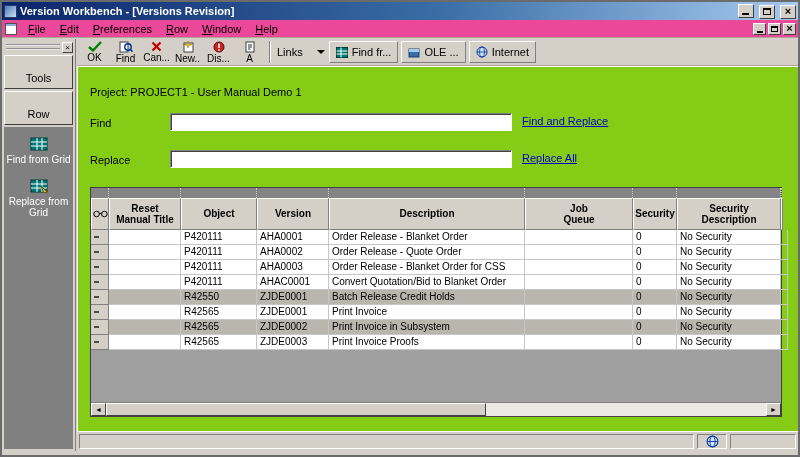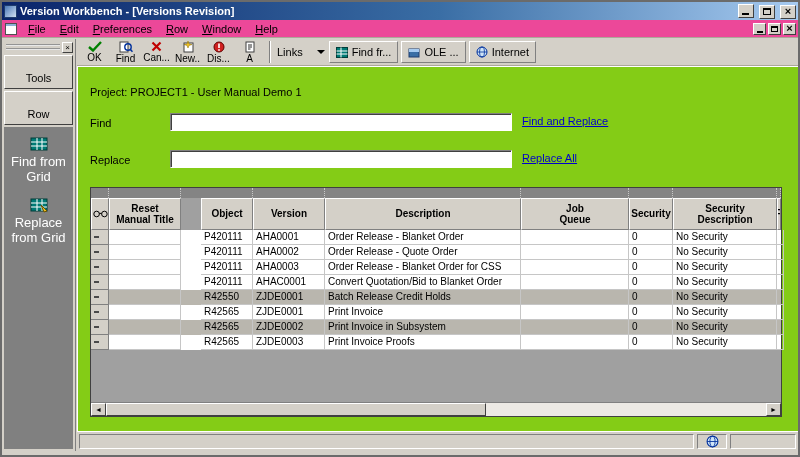--- a/index.html
+++ b/index.html
@@ -43,21 +43,21 @@
              display:flex; flex-direction:column; }
   .palette-head { height:12px; display:flex; align-items:center; margin-bottom:1px; }
   .grip { flex:1; height:6px; border-top:2px groove #e8e8e8; border-bottom:2px groove #e8e8e8; margin:0 2px; }
   .palette-close { width:11px; height:11px; background:#d4d0c8; border:1px solid;
                    border-color:#fff #404040 #404040 #fff; font-size:8px; line-height:9px;
                    text-align:center; padding:0; }
   .side-btn { height:17px; margin:1px 0; background:#d4d0c8; border:1px solid;
               border-color:#fff #404040 #404040 #fff; font-size:11px; width:100%;
               font-family:"Liberation Sans",sans-serif; padding:16px; cursor:default; }
   .side-dark { flex:1; background:#808080; margin-top:1px; padding-top:6px; }
-  .side-item { color:#fff; font-size:13px; text-align:center; padding:4px 2px 10px 2px; cursor:default; }
+  .side-item { color:#fff; font-size:10px; text-align:center; padding:4px 2px 10px 2px; cursor:default; }
   .side-item svg { display:block; margin:0 auto 2px auto; }
 
   
   .toolbar { position:absolute; left:75px; top:37px; right:0; height:27px; background:#d4d0c8;
              display:flex; align-items:center; padding:0 2px; border-bottom:1px solid #aca899; }
   .tb-btn { width:31px; height:26px; background:transparent; border:none;
             display:flex; flex-direction:column; align-items:center; justify-content:center;
             gap:0; font-size:10px; font-family:"Liberation Sans",sans-serif; padding:0; cursor:default; }
   .tb-btn svg { display:block; }
   .tb-sep { width:2px; height:22px; border-left:1px solid #808080; border-right:1px solid #fff; margin:0 4px; }
@@ -76,21 +76,21 @@
   .sunken-input { position:absolute; left:92px; width:342px; height:18px; background:#fff;
                   border:1px solid; border-color:#808080 #fff #fff #808080;
                   box-shadow:inset 1px 1px 0 #404040; font-size:11px; padding:1px 3px;
                   font-family:"Liberation Sans",sans-serif; }
   .link { position:absolute; color:#0000cc; text-decoration:underline; cursor:pointer; }
 
   
   .grid { position:absolute; left:12px; top:120px; width:692px; height:230px;
           border:1px solid #404040; background:#a0a0a0; display:flex; flex-direction:column; }
   .cell { overflow:hidden; white-space:nowrap; flex:none; }
-  .c0{width:18px;} .c1{width:72px;} .c2{width:52px;margin-left:20px;} .c3{width:72px;} .c4{width:196px;}
+  .c0{width:18px;} .c1{width:72px;} .c2{width:76px;} .c3{width:72px;} .c4{width:196px;}
   .c5{width:108px;} .c6{width:44px;} .c7{width:104px;} .c8{flex:1;}
 
   .grid-band { height:10px; background:#848484; display:flex; flex:none; }
   .grid-band .cell { border-right:1px dotted #c8c8c8; height:100%; }
 
   .grid-header { height:32px; display:flex; flex:none; }
   .grid-header .cell { background:#d4d0c8; border:1px solid; border-color:#fff #808080 #808080 #fff;
                        font-weight:bold; font-size:10px; text-align:center;
                        display:flex; align-items:center; justify-content:center;
                        white-space:pre-line; line-height:1.15; }

